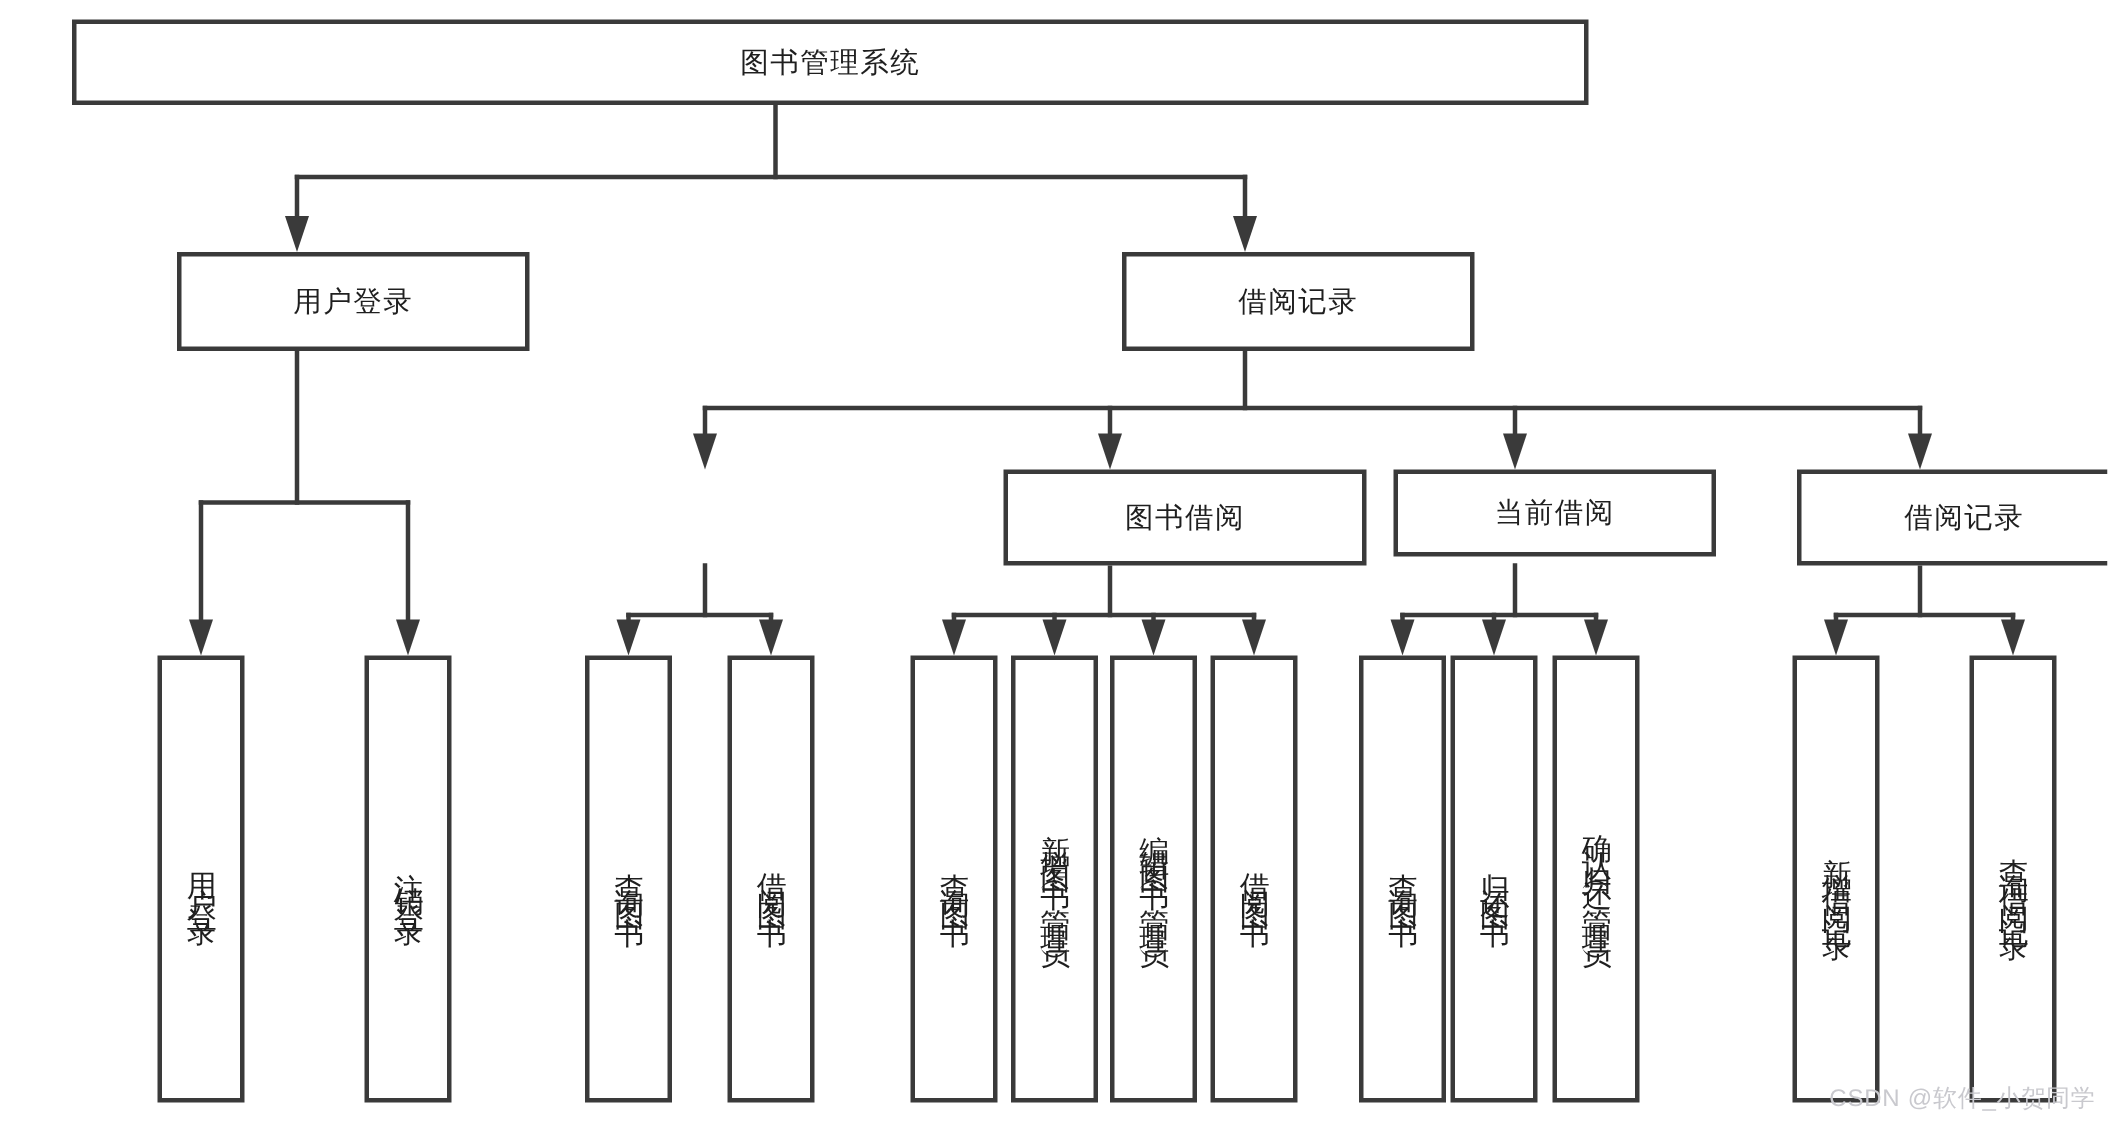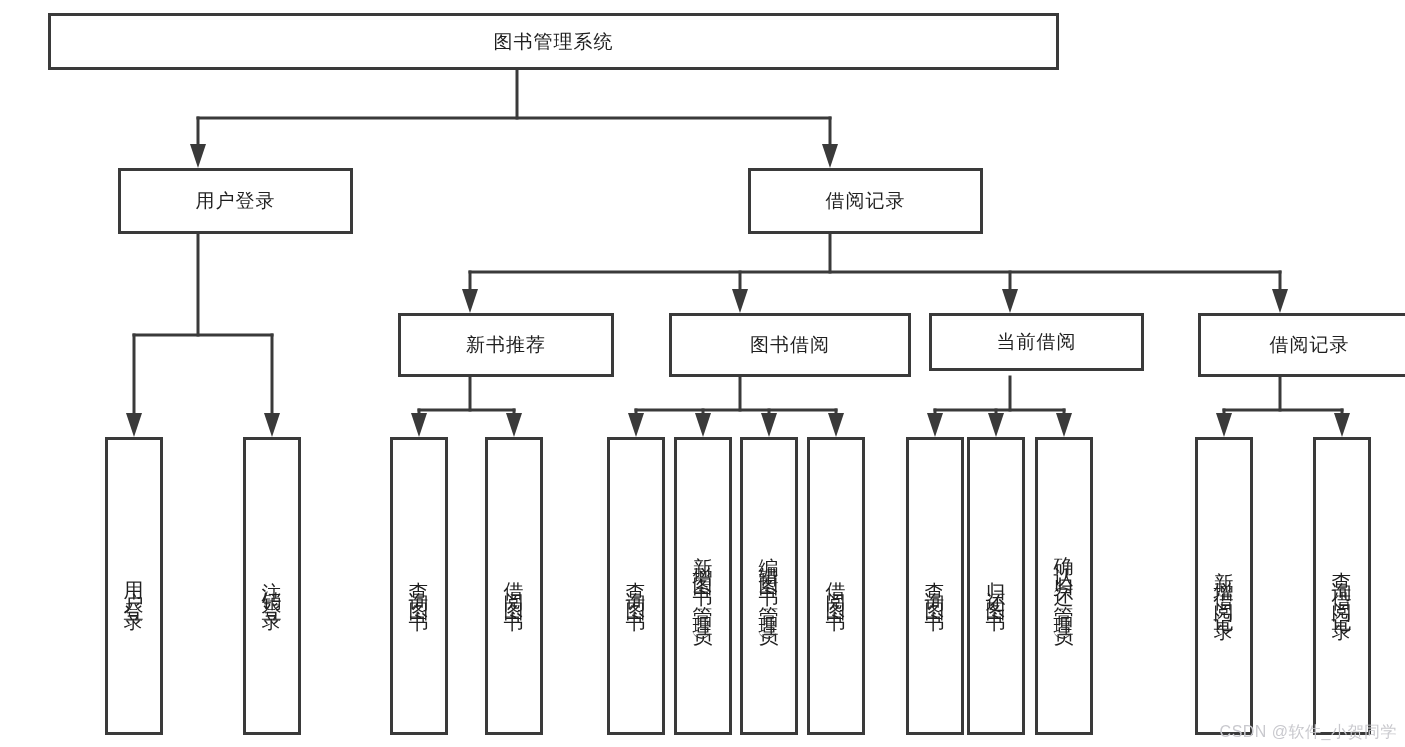--- a/index.html
+++ b/index.html
@@ -128,21 +128,20 @@
       <polygon points="1216,413 1232,413 1224,437"></polygon>
       <polygon points="1334,413 1350,413 1342,437"></polygon>
     </g>
   </svg>
 
   <div class="node hbox" style="left:12px; top:13px; width:1011px; height:57px">图书管理系统</div>
 
   <div class="node hbox" style="left:82px; top:168px; width:235px; height:66px">用户登录</div>
   <div class="node hbox" style="left:712px; top:168px; width:235px; height:66px">借阅记录</div>
 
-  <div class="node hbox" style="left:362px; top:313px; width:216px; height:64px">新书推荐</div>
   <div class="node hbox" style="left:633px; top:313px; width:242px; height:64px">图书借阅</div>
   <div class="node hbox" style="left:893px; top:313px; width:215px; height:58px">当前借阅</div>
   <div class="node hbox" style="left:1162px; top:313px; width:223px; height:64px">借阅记录</div>
 
   <div class="node vbox" style="left:105px; top:437px; width:58px; height:298px">用户登录</div>
   <div class="node vbox" style="left:243px; top:437px; width:58px; height:298px">注销登录</div>
 
   <div class="node vbox" style="left:390px; top:437px; width:58px; height:298px">查询图书</div>
   <div class="node vbox" style="left:485px; top:437px; width:58px; height:298px">借阅图书</div>
 

